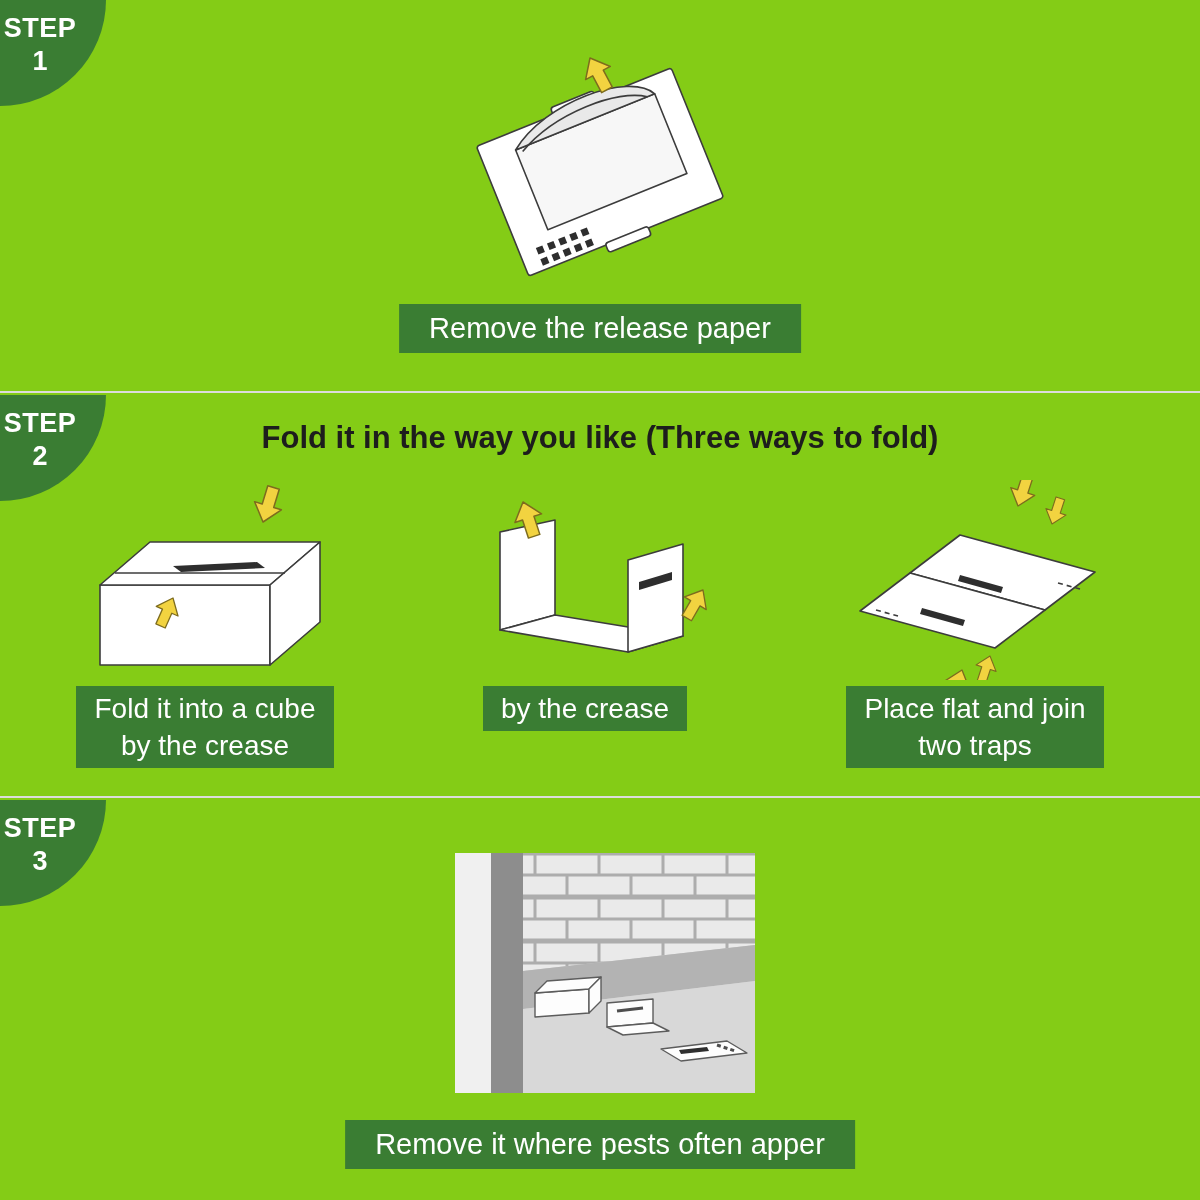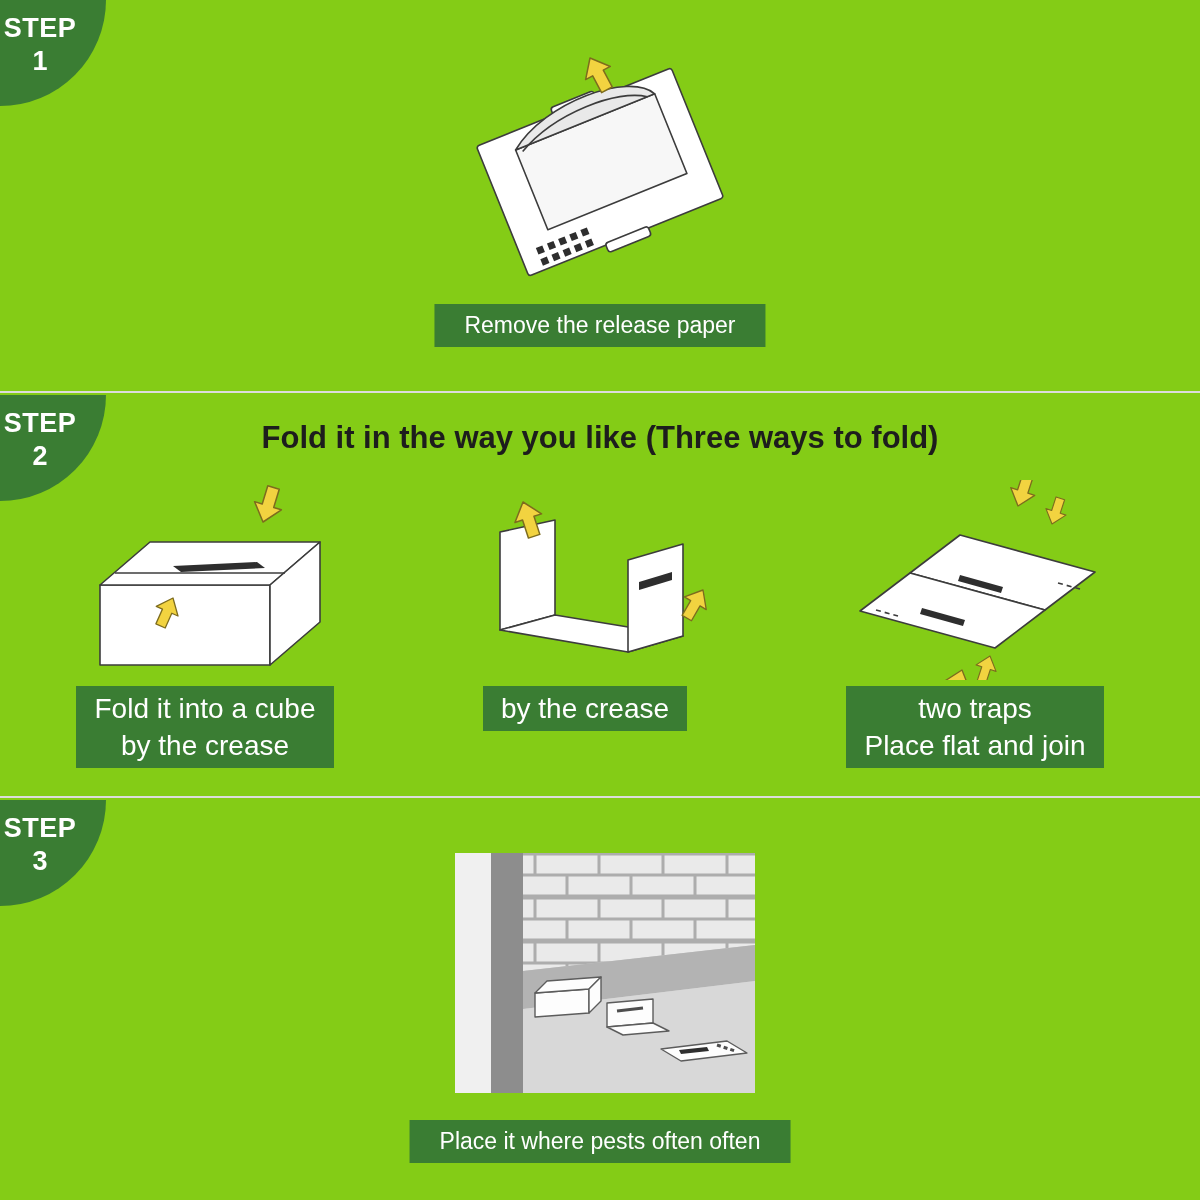--- a/index.html
+++ b/index.html
@@ -10,21 +10,21 @@
 
   .badge { position:absolute; left:0; width:106px; height:106px; background:var(--green);
            border-bottom-right-radius:100%; color:#fff; font-weight:bold; }
   .badge-inner { width:80px; padding-top:13px; text-align:center; }
   .badge-label { display:block; font-size:27px; letter-spacing:.5px; }
   .badge-number { display:block; font-size:27px; margin-top:2px; }
 
   .divider { position:absolute; left:0; width:1200px; height:2px; background:#dcdcdc; }
 
   .bar { position:absolute; left:50%; transform:translateX(-50%); background:var(--green);
-         color:#fff; font-size:23px; font-weight:500; padding:8px 30px; white-space:nowrap; }
+         color:#fff; font-size:29px; font-weight:500; padding:8px 30px; white-space:nowrap; }
 
   .heading { position:absolute; left:0; width:1200px; text-align:center; color:#1d1d1d;
              font-size:31px; font-weight:700; }
 
   .col { position:absolute; top:686px; width:350px; text-align:center; }
   .bar2 { display:inline-block; background:var(--green); color:#fff; font-size:28px;
           font-weight:500; line-height:37px; padding:4px 18px; }
   .bar2 span { display:block; }
 
   .illus { position:absolute; }
@@ -129,22 +129,22 @@
       <span>by the crease</span>
     </div>
   </div>
   <div class="col" style="left:410px">
     <div class="bar2">
       <span>by the crease</span>
     </div>
   </div>
   <div class="col" style="left:800px">
     <div class="bar2">
+      <span>Place flat and join</span>
       <span>two traps</span>
-      <span>Place flat and join</span>
     </div>
   </div>
 
   <div class="divider" style="top:796px"></div>
 
   <div class="badge" style="top:800px">
     <div class="badge-inner">
       <span class="badge-label">STEP</span>
       <span class="badge-number">3</span>
     </div>
@@ -175,16 +175,16 @@
       <line x1="162" y1="158" x2="188" y2="155" stroke="#4e4e4e" stroke-width="3"></line>
     </g>
     <g>
       <polygon class="scene-ln" points="206,196 272,188 292,200 226,208"></polygon>
       <polygon class="slot" points="224,197 252,194 254,198 226,201"></polygon>
       <line x1="262" y1="192" x2="280" y2="198" stroke="#4e4e4e" stroke-width="3" stroke-dasharray="4 3"></line>
     </g>
   </svg>
 
   <div class="bar" style="top:1120px">
-    <span>Place it where pests often often</span>
+    <span>Remove it where pests often apper</span>
   </div>
 
 </div>
 
 </body></html>

